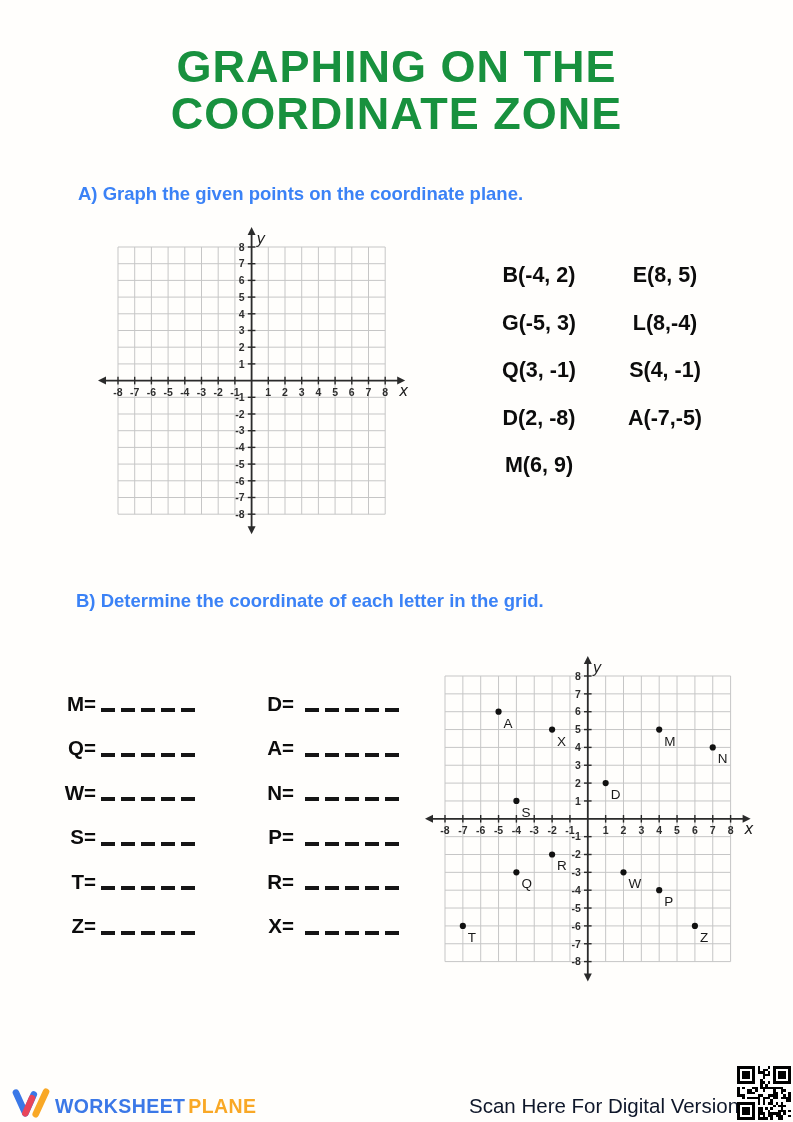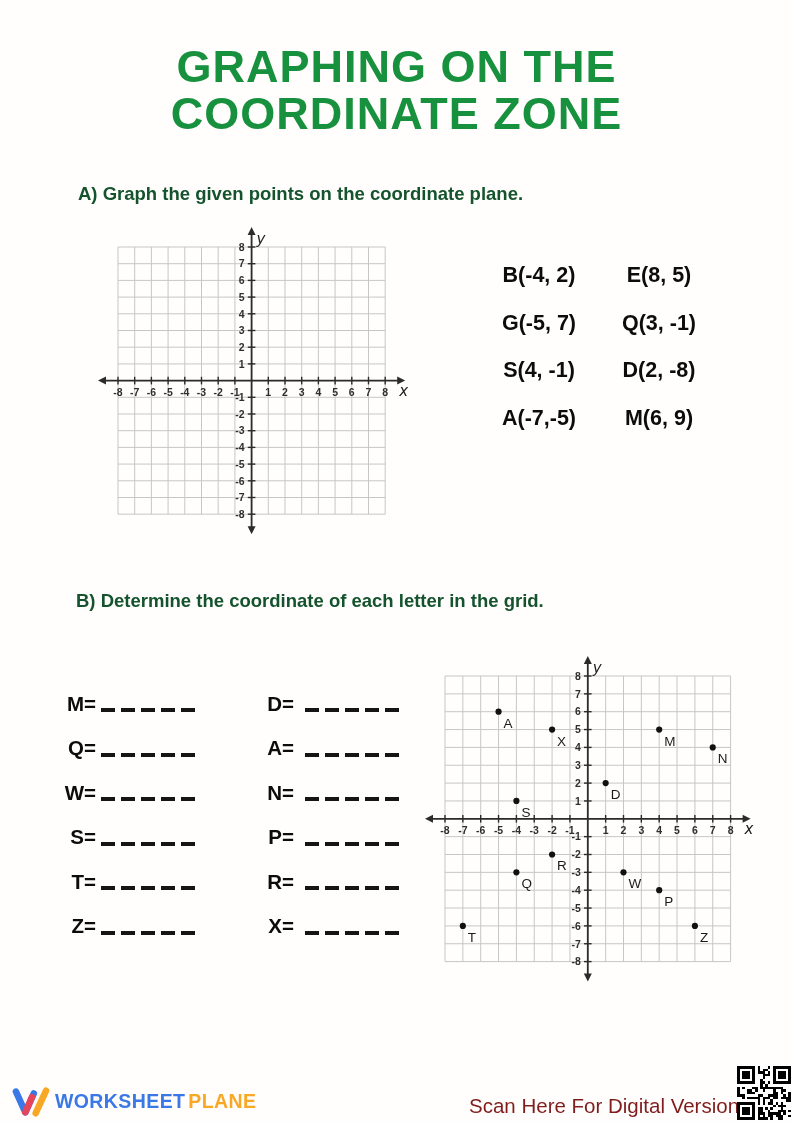--- a/index.html
+++ b/index.html
@@ -22,36 +22,36 @@
     line-height: 47px;
     font-weight: 800;
     letter-spacing: 1px;
   }
   .title-line { display: block; }
 
   .heading {
     position: absolute;
     font-size: 18.5px;
     font-weight: 700;
-    color: #14532d;
+    color: #3b82f6;
     white-space: nowrap;
   }
   .heading-a { left: 78px; top: 183px; }
   .heading-b { left: 76px; top: 590px; text-align: center; }
 
   .grid-svg { position: absolute; }
   #gridA { left: 92px; top: 221px; }
   #gridB { left: 418px; top: 649px; }
 
   .points-list {
     position: absolute;
     left: 476px; top: 252px;
     display: grid;
     grid-template-columns: 126px 106px;
-    column-gap: 4px;
+    column-gap: 10px;
   }
   .point-cell {
     font-size: 21.5px;
     font-weight: 700;
     line-height: 47.6px;
     text-align: center;
     white-space: nowrap;
     color: #0c0c0c;
   }
 
@@ -80,33 +80,33 @@
     background: repeating-linear-gradient(90deg, #151515 0 14px, transparent 14px 20px);
   }
   .blanks-right .blank-label { width: 36px; }
   .blanks-right .blank-line  { margin-left: 11px; }
 
   .footer-logo {
     position: absolute;
     left: 12px; top: 1084px;
     height: 34px;
     display: flex;
-    align-items: center;
+    align-items: flex-end;
   }
   .logo-mark { width: 38px; height: 32px; margin-right: 5px; }
   .logo-word { font-size: 19.5px; font-weight: 800; letter-spacing: 0.4px; white-space: nowrap; }
   .logo-blue   { color: var(--logo-blue, #3B78E7); }
   .logo-orange { color: var(--logo-orange, #F9A826); margin-left: 3px; }
 
   .scan-text {
     position: absolute;
     left: 469px; top: 1094px;
     font-size: 20.5px;
     font-weight: 400;
-    color: #7f1d1d;
+    color: #0f172a;
     white-space: nowrap;
   }
   .qr { position: absolute; left: 737px; top: 1066px; width: 54px; height: 54px; }
 </style>
 </head>
 <body>
 
 <div class="page">
 
   <h1 class="title" style="color: rgb(24, 145, 62);">
@@ -221,21 +221,22 @@
       <line x1="155.79999999999998" y1="26" x2="163.4" y2="26" stroke="#2b2b2b" stroke-width="1.4"></line>
       <text x="293.2" y="174.6" text-anchor="middle" font-size="10.5" font-weight="600" fill="#2e2e2e">8</text>
       <text x="152.6" y="29.8" text-anchor="end" font-size="10.5" font-weight="600" fill="#2e2e2e">8</text>
       <text x="307.2" y="174.6" font-size="15" font-style="italic" fill="#1d1d1d" font-family="&quot;DejaVu Sans&quot;, sans-serif">x</text>
       <text x="164.6" y="23" font-size="15" font-style="italic" fill="#1d1d1d" font-family="&quot;DejaVu Sans&quot;, sans-serif">y</text>
     </svg>
 
   <div class="points-list" id="pointsList">
       <div class="point-cell">B(-4, 2)</div>
       <div class="point-cell">E(8, 5)</div>
-      <div class="point-cell">G(-5, 7)</div>
+      <div class="point-cell">G(-5, 3)</div>
+      <div class="point-cell">L(8,-4)</div>
       <div class="point-cell">Q(3, -1)</div>
       <div class="point-cell">S(4, -1)</div>
       <div class="point-cell">D(2, -8)</div>
       <div class="point-cell">A(-7,-5)</div>
       <div class="point-cell">M(6, 9)</div>
     </div>
 
   <div class="heading heading-b">B) Determine the coordinate of each letter in the grid.</div>
 
   <div class="blanks blanks-left" id="blanksLeft">

